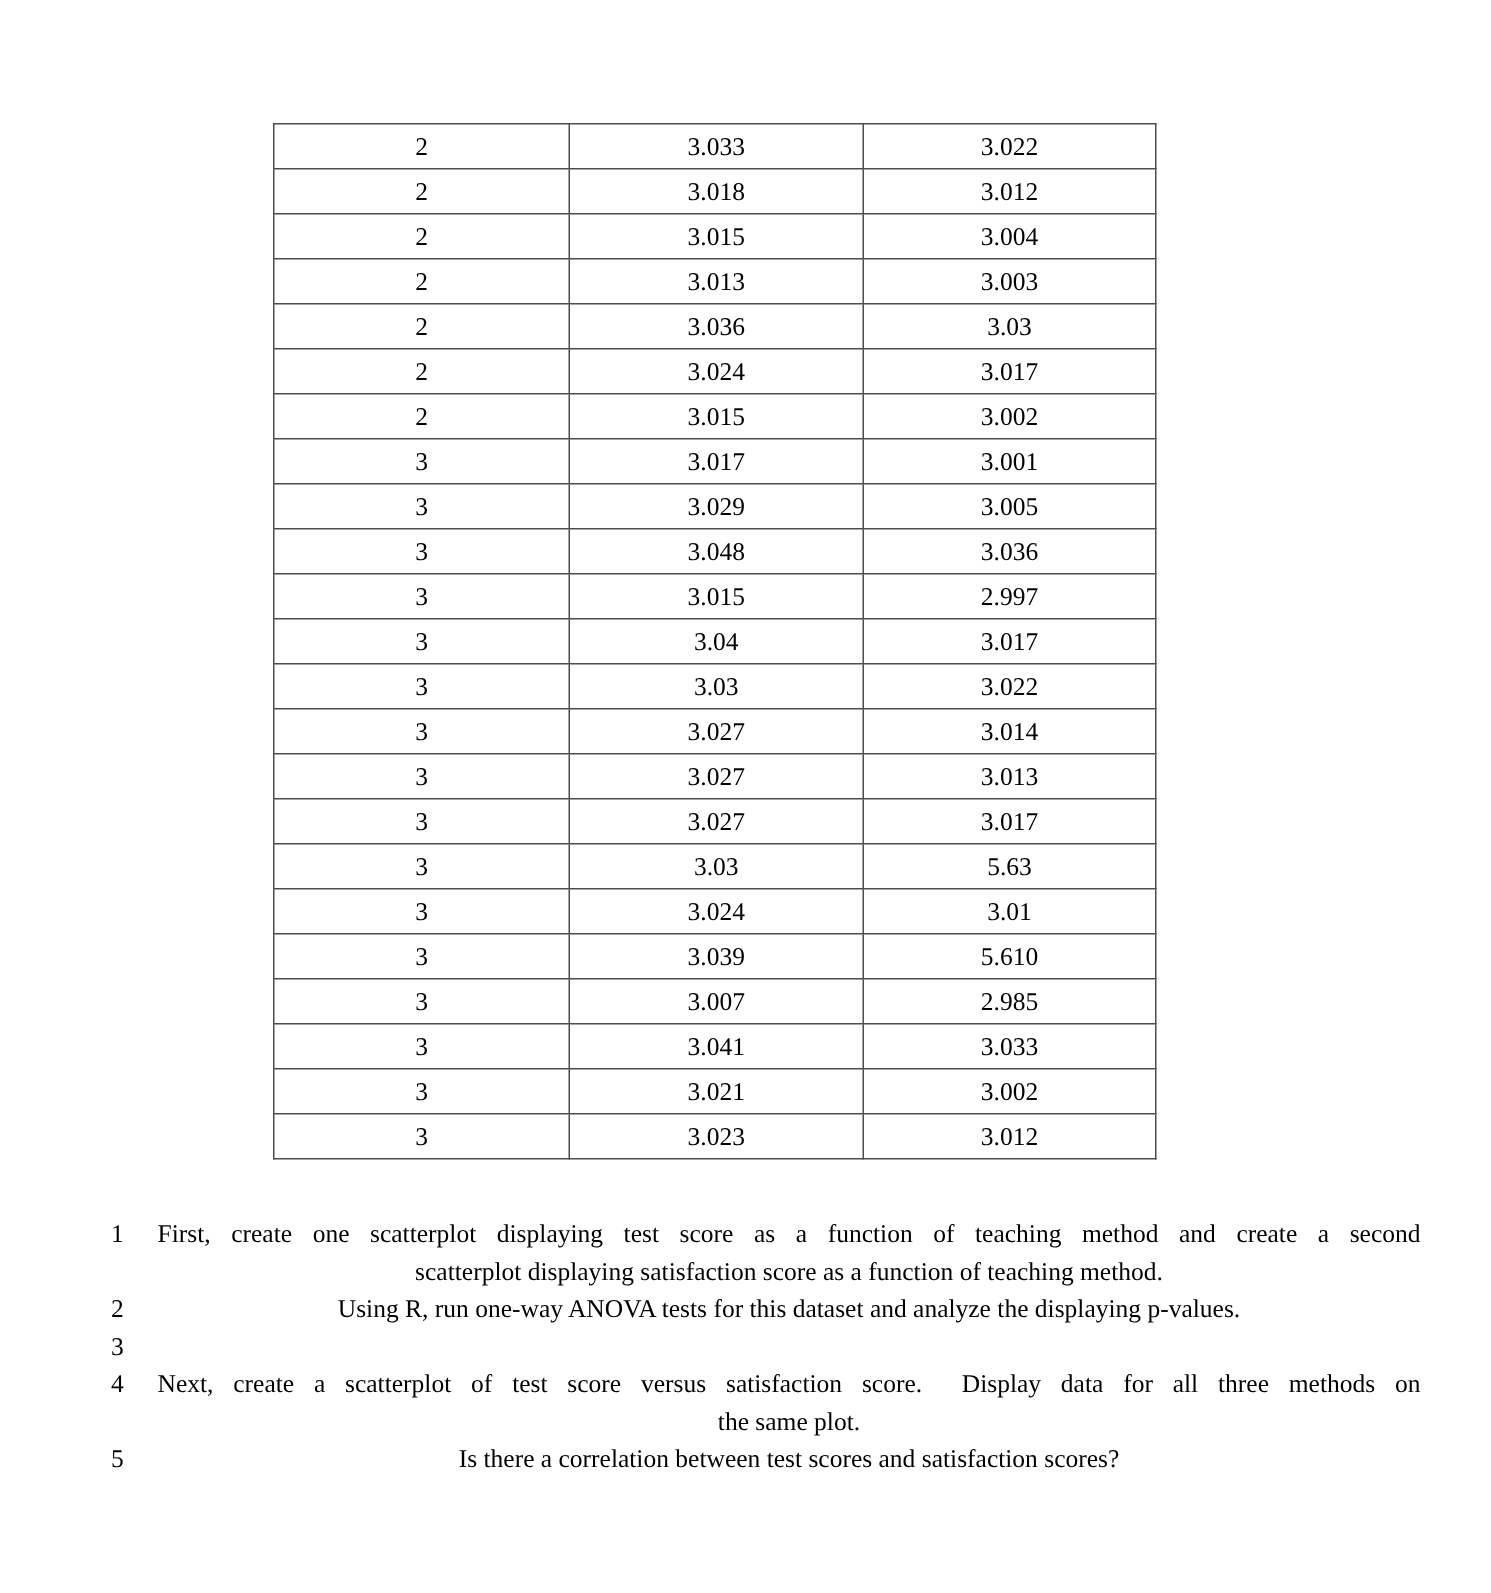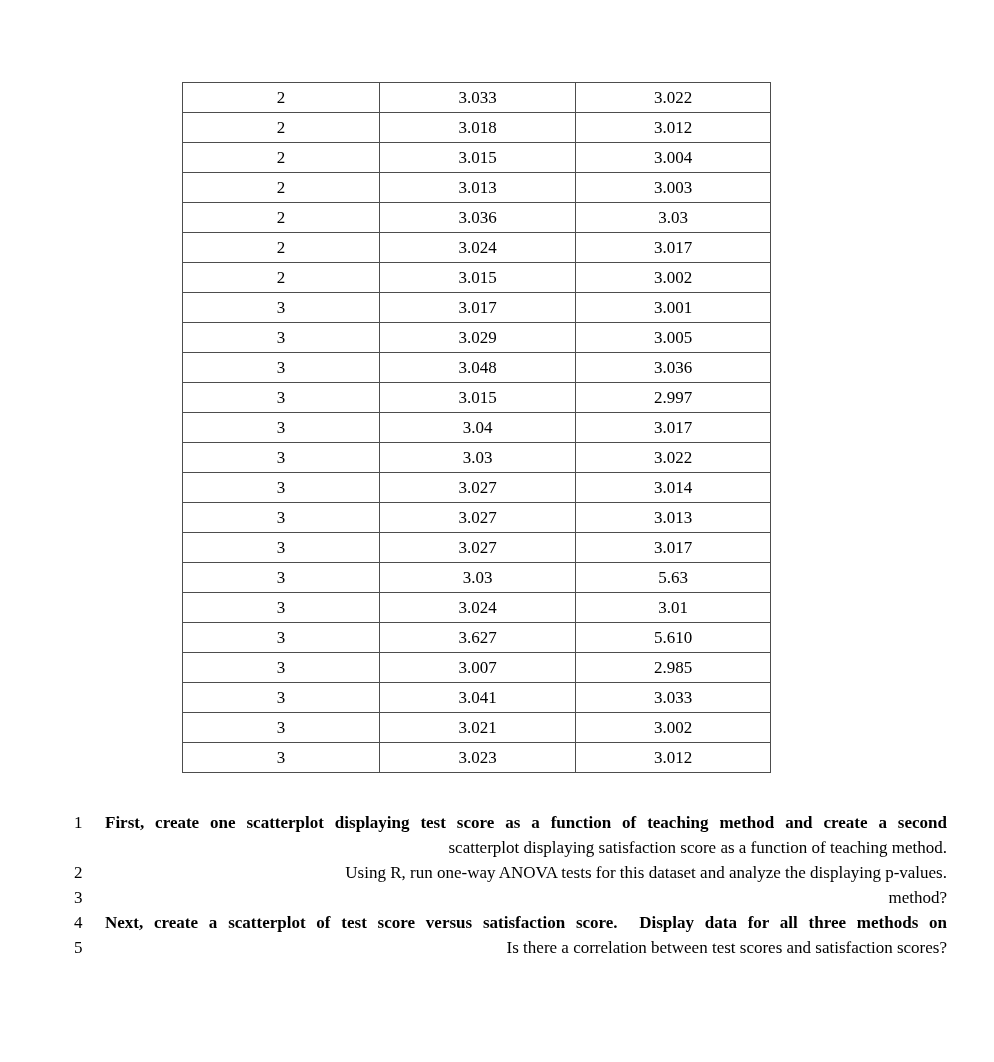--- a/index.html
+++ b/index.html
@@ -50,26 +50,25 @@
   .q-num {
     flex: 0 0 18px;
     width: 18px;
   }
   .q-text {
     flex: 1;
     margin-left: 13px;
     min-width: 0;
   }
   .q-line {
-    text-align: right;
+    text-align: center;
   }
   .q-line.just {
     text-align: justify;
     text-align-last: justify;
-    font-weight: bold;
   }
 </style>
 </head>
 <body>
 
 <table class="doc-table">
   <colgroup>
     <col class="c1">
     <col class="c2">
     <col class="c3">
@@ -160,21 +159,21 @@
         <td>3.03</td>
         <td>5.63</td>
       </tr>
       <tr>
         <td>3</td>
         <td>3.024</td>
         <td>3.01</td>
       </tr>
       <tr>
         <td>3</td>
-        <td>3.627</td>
+        <td>3.039</td>
         <td>5.610</td>
       </tr>
       <tr>
         <td>3</td>
         <td>3.007</td>
         <td>2.985</td>
       </tr>
       <tr>
         <td>3</td>
         <td>3.041</td>
@@ -203,27 +202,27 @@
     </div>
     <div class="q-item">
       <div class="q-num">2</div>
       <div class="q-text">
         <div class="q-line">Using R, run one-way ANOVA tests for this dataset and analyze the displaying p-values.</div>
       </div>
     </div>
     <div class="q-item">
       <div class="q-num">3</div>
       <div class="q-text">
-        <div class="q-line">method?</div>
       </div>
     </div>
     <div class="q-item">
       <div class="q-num">4</div>
       <div class="q-text">
         <div class="q-line just">Next, create a scatterplot of test score versus satisfaction score.&nbsp; Display data for all three methods on</div>
+        <div class="q-line">the same plot.</div>
       </div>
     </div>
     <div class="q-item">
       <div class="q-num">5</div>
       <div class="q-text">
         <div class="q-line">Is there a correlation between test scores and satisfaction scores?</div>
       </div>
     </div>
   </div>
 

